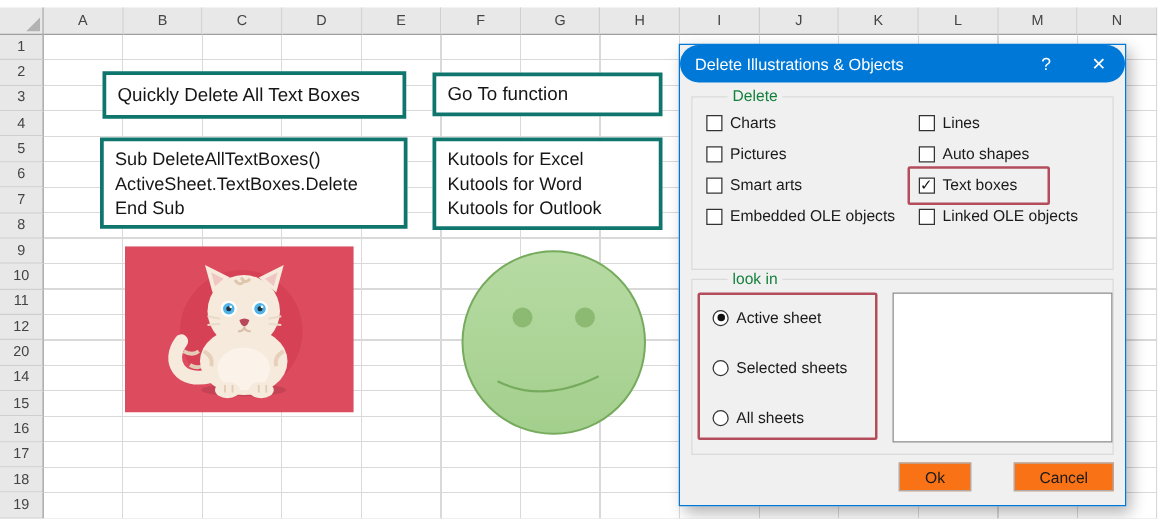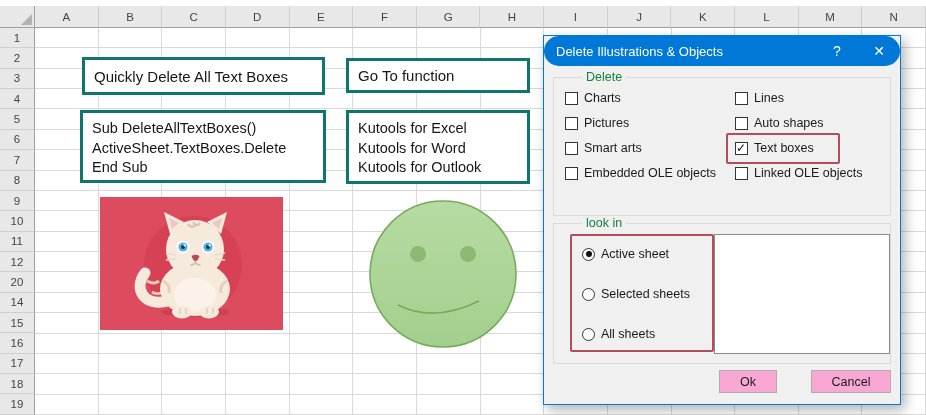--- a/index.html
+++ b/index.html
@@ -56,32 +56,32 @@
 
   #checkbox-grid { position:absolute; left:11px; top:13px; right:6px;
     display:grid; grid-template-columns:170px 1fr; row-gap:11px; justify-items:start; }
   .cb-item { display:flex; align-items:center; gap:6px; height:14px; position:relative; }
   .cb-box { width:13px; height:13px; background:#fff; border:1px solid #333; position:relative; flex:0 0 13px; }
   .cb-box .check { position:absolute; left:0px; top:-2px; font-size:12px; color:#111; }
   .cb-item.hl::before { content:""; position:absolute; left:-9px; right:-26px; top:-8px; bottom:-9px;
     border:2.5px solid #b34d5c; border-radius:2px; pointer-events:none; }
 
   #radio-hl { position:absolute; left:4px; top:10px; width:144px; height:118px;
-    border:2.5px solid #b34d5c; border-radius:2px;margin-left:12px; }
+    border:2.5px solid #b34d5c; border-radius:2px; }
   #radio-list { position:absolute; left:10px; top:11px; }
   .radio-item { display:flex; align-items:center; gap:6px; height:14px; margin-bottom:26px; }
   .radio-circ { width:13px; height:13px; border:1px solid #333; border-radius:50%; background:#fff;
     position:relative; flex:0 0 13px; }
   .radio-circ.sel::after { content:""; position:absolute; left:2.5px; top:2.5px; width:6px; height:6px;
     border-radius:50%; background:#111; }
 
   #listbox { position:absolute; left:160px; top:10px; width:176px; height:120px;
     background:#fff; border:1px solid #8a8a8a; }
 
-  .dlg-btn { position:absolute; top:334px; height:23px; background:#f9a8d4; border:1px solid #adadad;
+  .dlg-btn { position:absolute; top:334px; height:23px; background:#f97316; border:1px solid #adadad;
     font-size:12.5px; color:#1a1a1a; display:flex; align-items:center; justify-content:center; }
   #btn-ok { left:175px; width:58px; }
   #btn-cancel { left:267px; width:80px; }
 </style>
 </head>
 <body>
 
 <div id="stage">
 
   <div class="sheet-grid"></div>

